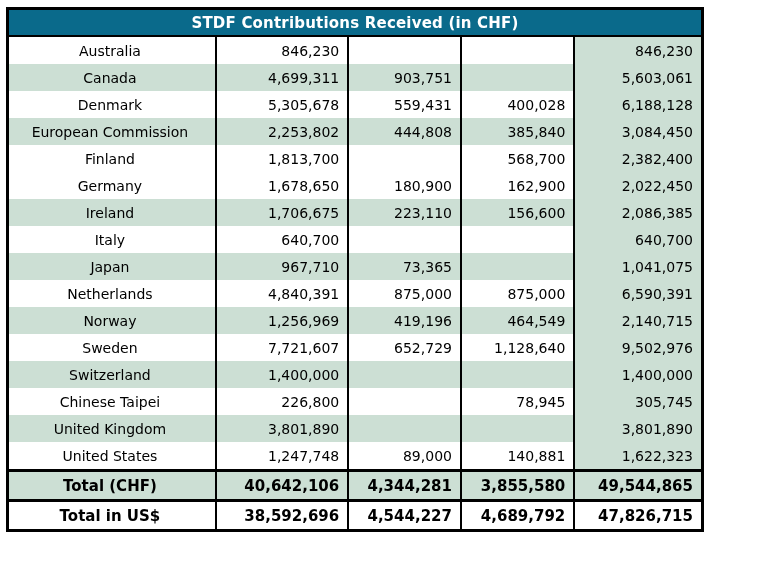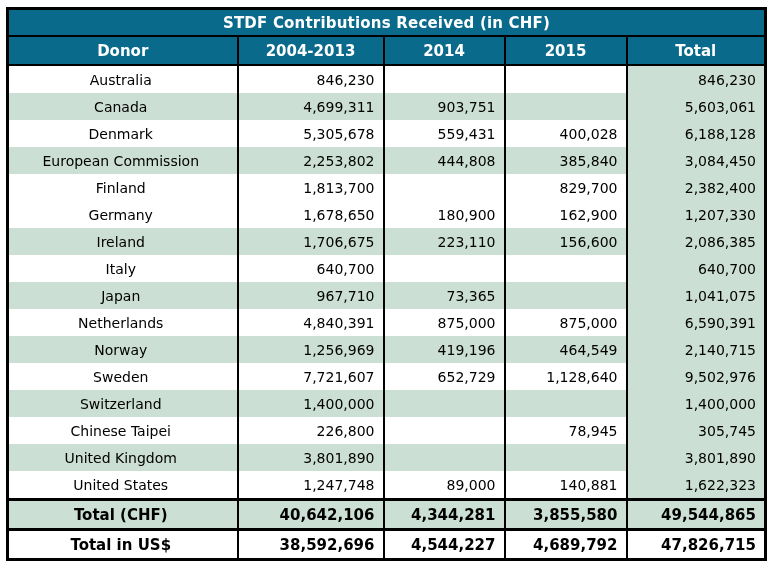--- a/index.html
+++ b/index.html
@@ -5,21 +5,21 @@
   html, body {
     margin: 0;
     padding: 0;
     background: #ffffff;
     width: 780px;
     height: 582px;
     font-family: "DejaVu Sans", "Liberation Sans", sans-serif;
   }
   .canvas {
     position: relative;
-    width: 780px;
+    width: 704px;
     height: 582px;
     overflow: hidden;
   }
   .table-wrap {
     position: absolute;
     left: 6px;
     top: 7px;
   }
   table.stdf {
     border-collapse: collapse;
@@ -102,27 +102,20 @@
         <col style="width:230px">
         <col style="width:146px">
         <col style="width:121px">
         <col style="width:122px">
         <col style="width:139px">
       </colgroup>
       <thead>
         <tr>
           <th class="title-cell" colspan="5">STDF Contributions Received (in CHF)</th>
         </tr>
-        <tr class="col-head">
-          <th>Donor</th>
-          <th>2004-2013</th>
-          <th>2014</th>
-          <th>2015</th>
-          <th>Total</th>
-        </tr>
       </thead>
       <tbody>
           <tr>
             <td class="donor">Australia</td>
             <td class="num">846,230</td>
             <td class="num"></td>
             <td class="num"></td>
             <td class="num total-col">846,230</td>
           </tr>
           <tr class="stripe">
@@ -143,29 +136,29 @@
             <td class="donor">European Commission</td>
             <td class="num">2,253,802</td>
             <td class="num">444,808</td>
             <td class="num">385,840</td>
             <td class="num total-col">3,084,450</td>
           </tr>
           <tr>
             <td class="donor">Finland</td>
             <td class="num">1,813,700</td>
             <td class="num"></td>
-            <td class="num">829,700</td>
+            <td class="num">568,700</td>
             <td class="num total-col">2,382,400</td>
           </tr>
           <tr>
             <td class="donor">Germany</td>
             <td class="num">1,678,650</td>
             <td class="num">180,900</td>
             <td class="num">162,900</td>
-            <td class="num total-col">1,207,330</td>
+            <td class="num total-col">2,022,450</td>
           </tr>
           <tr class="stripe">
             <td class="donor">Ireland</td>
             <td class="num">1,706,675</td>
             <td class="num">223,110</td>
             <td class="num">156,600</td>
             <td class="num total-col">2,086,385</td>
           </tr>
           <tr>
             <td class="donor">Italy</td>

